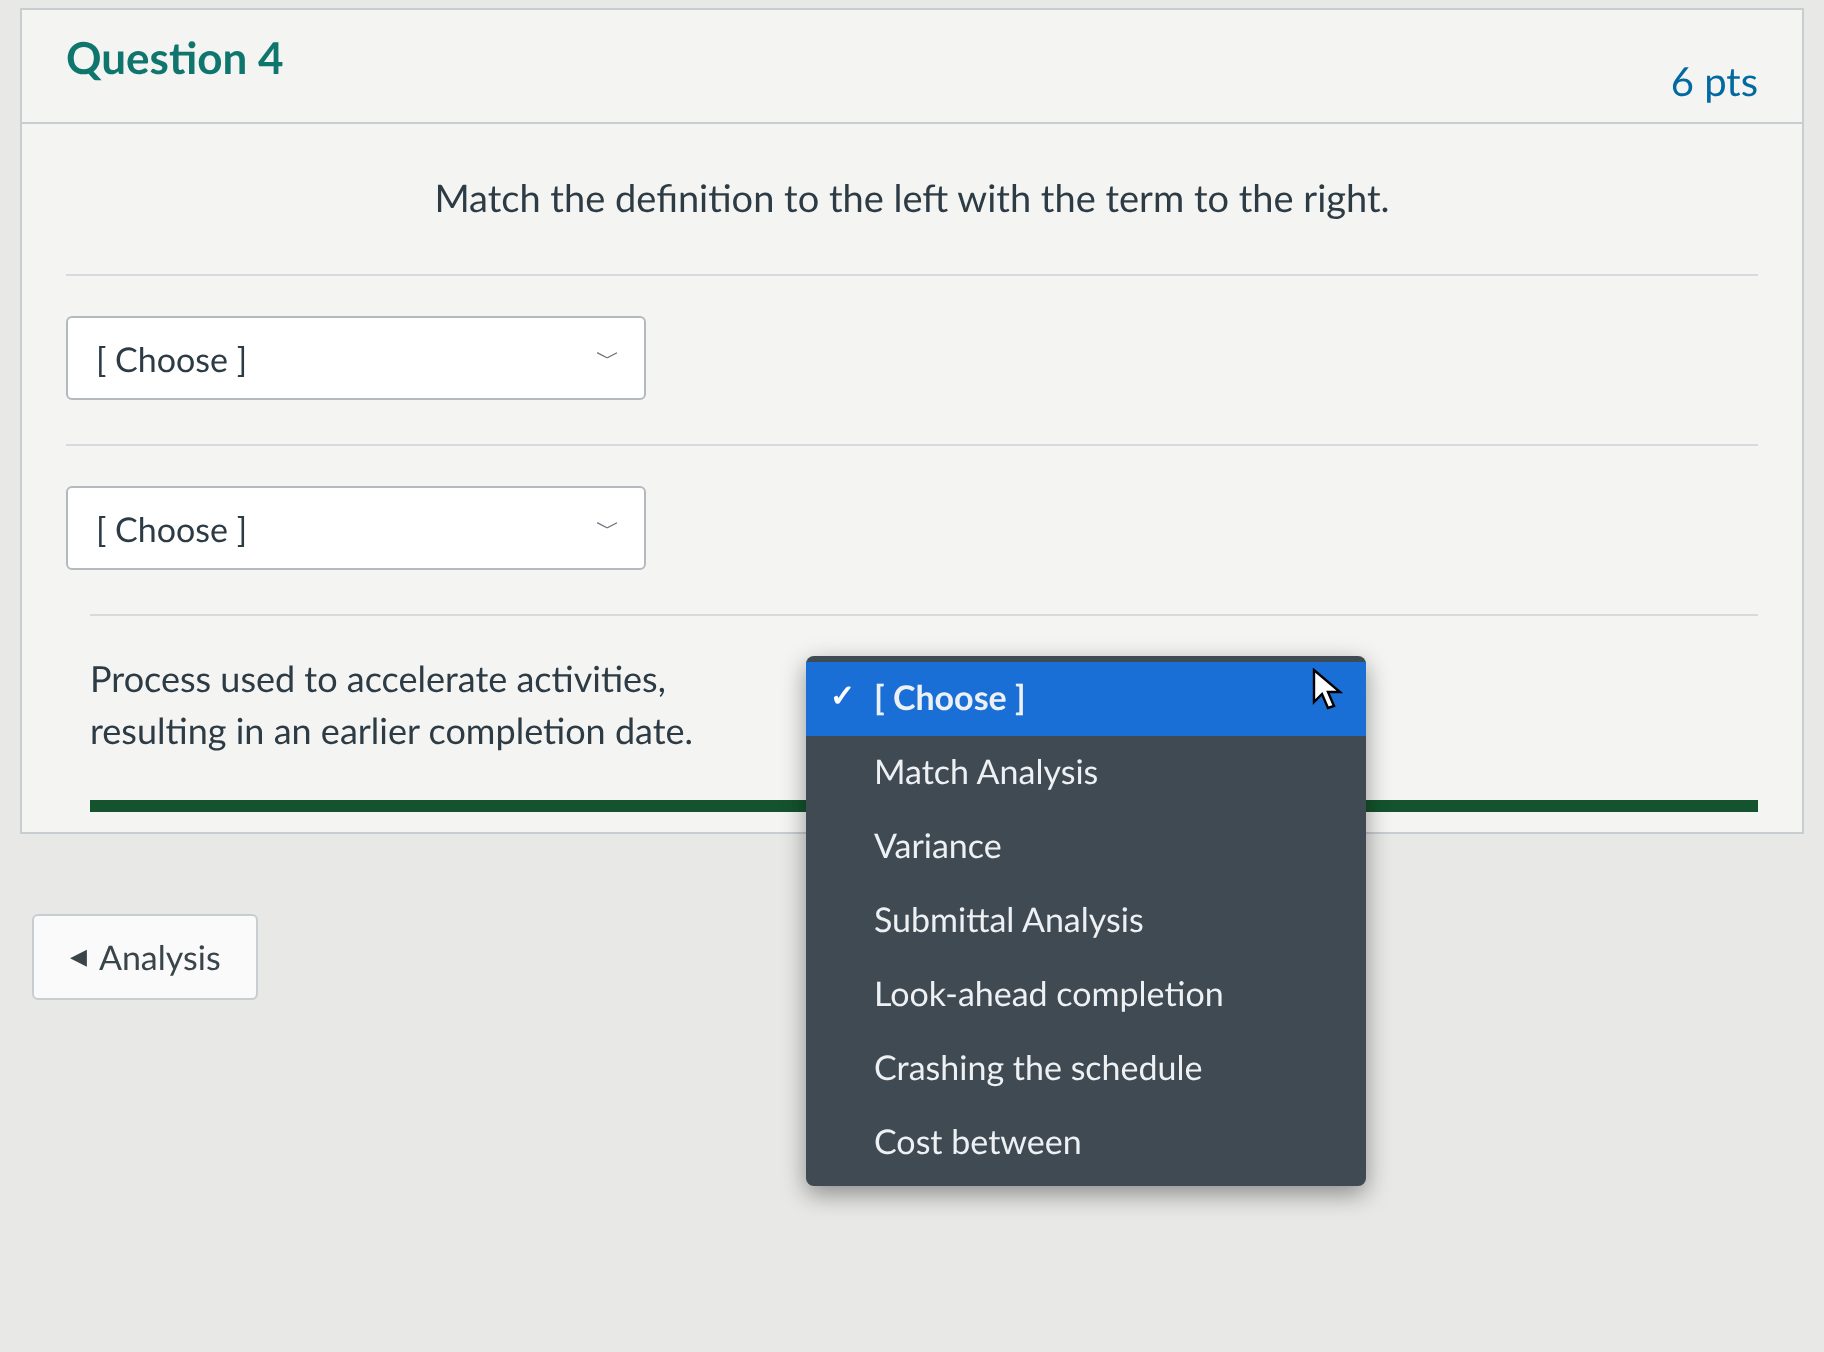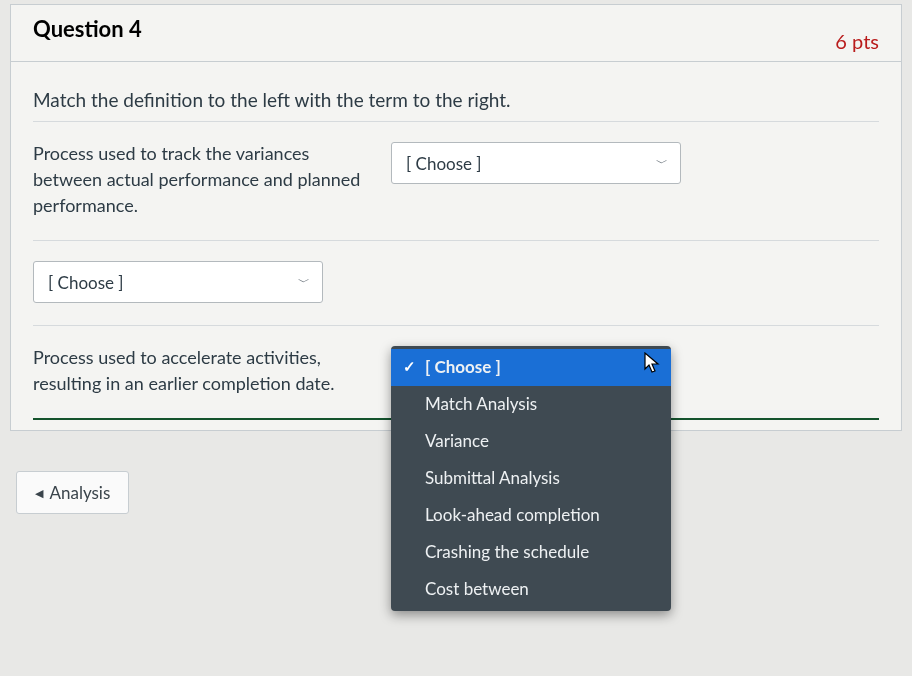--- a/index.html
+++ b/index.html
@@ -19,34 +19,35 @@
   .q-header {
     display: flex;
     justify-content: space-between;
     align-items: flex-start;
     padding: 10px 22px 8px 22px;
     border-bottom: 1px solid #c7cdd1;
   }
   .q-title {
     font-size: 22px;
     font-weight: 700;
-    color: #000000;
+    color: #0f766e;
   }
   .q-pts {
     font-size: 20px;
-    color: #b91c1c;
+    color: #0369a1;
     padding-top: 14px;
   }
   .q-body {
     padding: 26px 22px 10px 22px;
   }
   .instr {
     font-size: 19px;
     color: #2d3b45;
-    margin-bottom: 10px;
+    margin-bottom: 26px;
+    text-align: center;
   }
   .match-row {
     display: flex;
     align-items: flex-start;
     gap: 28px;
     padding: 18px 0 22px 0;
     border-top: 1px solid #d6dadd;
   }
   .def {
     flex: 0 0 330px;
@@ -138,39 +139,38 @@
 
 <div class="question-card">
   <div class="q-header">
     <div class="q-title">Question 4</div>
     <div class="q-pts">6 pts</div>
   </div>
   <div class="q-body">
     <div class="instr">Match the definition to the left with the term to the right.</div>
 
     <div class="match-row">
-      <div class="def">Process used to track the variances between actual performance and planned performance.</div>
       <div class="select-wrap">
         <div class="select-box">
           <span>[ Choose ]</span>
           <span class="chev">﹀</span>
         </div>
       </div>
     </div>
 
     <div class="match-row">
       <div class="select-wrap">
         <div class="select-box">
           <span>[ Choose ]</span>
           <span class="chev">﹀</span>
         </div>
       </div>
     </div>
 
-    <div class="match-row" style="border-bottom:2px solid #14532d;">
+    <div class="match-row" style="border-bottom:6px solid #14532d;margin-left:12px;">
       <div class="def">Process used to accelerate activities, resulting in an earlier completion date.</div>
       <div class="select-wrap">
         <div class="dropdown">
           <div class="dd-item sel">[ Choose ]</div>
           <div class="dd-item">Match Analysis</div>
           <div class="dd-item">Variance</div>
           <div class="dd-item">Submittal Analysis</div>
           <div class="dd-item">Look-ahead completion</div>
           <div class="dd-item">Crashing the schedule</div>
           <div class="dd-item">Cost between</div>

